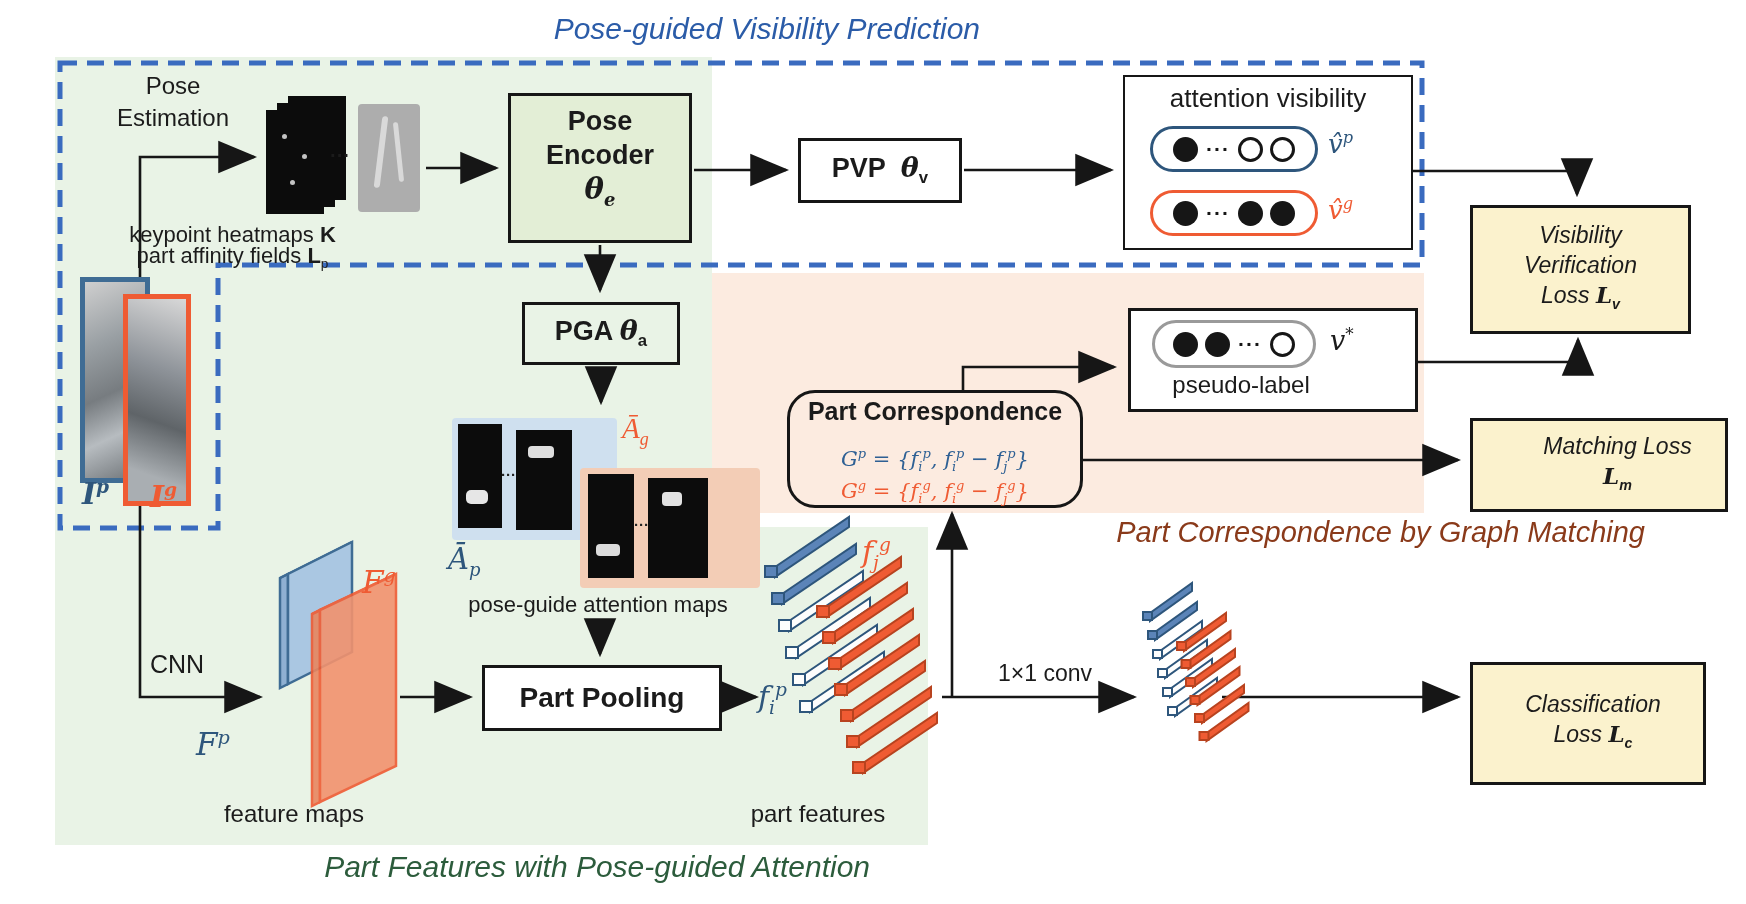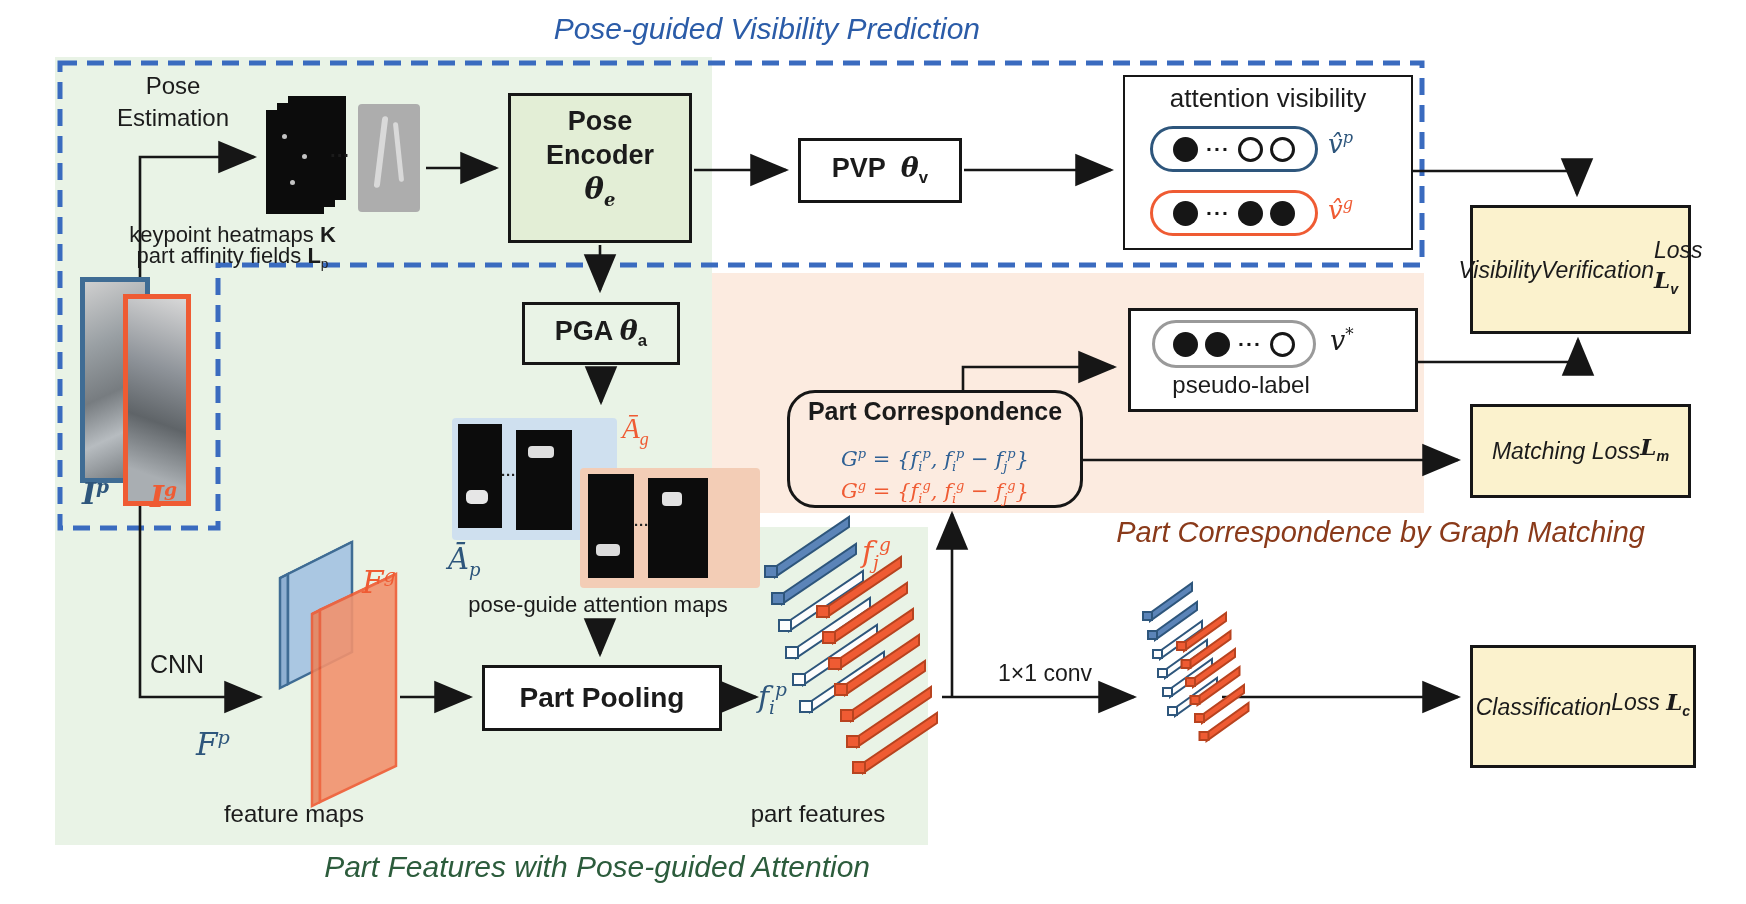--- a/index.html
+++ b/index.html
@@ -6,21 +6,21 @@
   .stage{position:relative;width:1746px;height:904px;background:#fff;overflow:hidden;
          font-family:"Liberation Sans",sans-serif;color:#1b1b1b;}
   svg.layer{position:absolute;left:0;top:0;}
   .abs{position:absolute;}
   .ctr{text-align:center;}
   .math{font-family:"DejaVu Serif",serif;font-style:italic;}
   sub,sup{font-size:62%;}
   .box{position:absolute;border:3px solid #161616;box-sizing:border-box;background:#fff;}
   .roundbox{position:absolute;border:3px solid #161616;border-radius:28px;box-sizing:border-box;}
   .loss{background:var(--loss_fill);border:3px solid #161616;font-style:italic;
-        display:flex;flex-direction:row;justify-content:center;align-items:center;
+        display:flex;flex-direction:column;justify-content:center;align-items:center;
         font-size:23px;line-height:30px;font-weight:500;}
   .capsule{position:absolute;display:flex;align-items:center;justify-content:center;gap:7px;
            border-radius:26px;box-sizing:border-box;background:#fff;}
   .dot{width:25px;height:25px;border-radius:50%;background:#161616;flex:0 0 auto;}
   .dot.e{background:#fff;border:3px solid #161616;box-sizing:border-box;}
   .dd{font-weight:bold;font-size:21px;letter-spacing:1px;color:#161616;margin:0 1px;}
   .tile{position:absolute;background:#0c0c0c;}
   .panel{position:absolute;border-radius:4px;}
   .spot{position:absolute;border-radius:50%;background:#c4c4c4;}
   .streak{position:absolute;background:#d9d9d9;border-radius:4px;}
@@ -249,22 +249,22 @@
       <span class="dd">···</span>
       <span class="dot e"></span>
     </div>
   <div class="abs math" style="left:1330px;top:324px;font-size:27px;">v<sup>*</sup></div>
 
   <div class="abs loss" style="left:1470px;top:205px;width:215px;height:123px;">
     <div>Visibility</div>
     <div>Verification</div>
     <div>Loss <b class="math">L</b><sub><b>v</b></sub></div>
   </div>
-  <div class="abs loss" style="left:1470px;top:404px;width:215px;height:88px;">
+  <div class="abs loss" style="left:1470px;top:418px;width:215px;height:88px;padding-left:37px;">
     <div>Matching Loss</div>
     <div><b class="math">L</b><sub><b>m</b></sub></div>
   </div>
-  <div class="abs loss" style="left:1470px;top:645px;width:220px;height:117px;">
+  <div class="abs loss" style="left:1470px;top:662px;width:220px;height:117px;padding-left:10px;">
     <div>Classification</div>
     <div>Loss <b class="math">L</b><sub><b>c</b></sub></div>
   </div>
 
 </div>
 
 </body></html>

